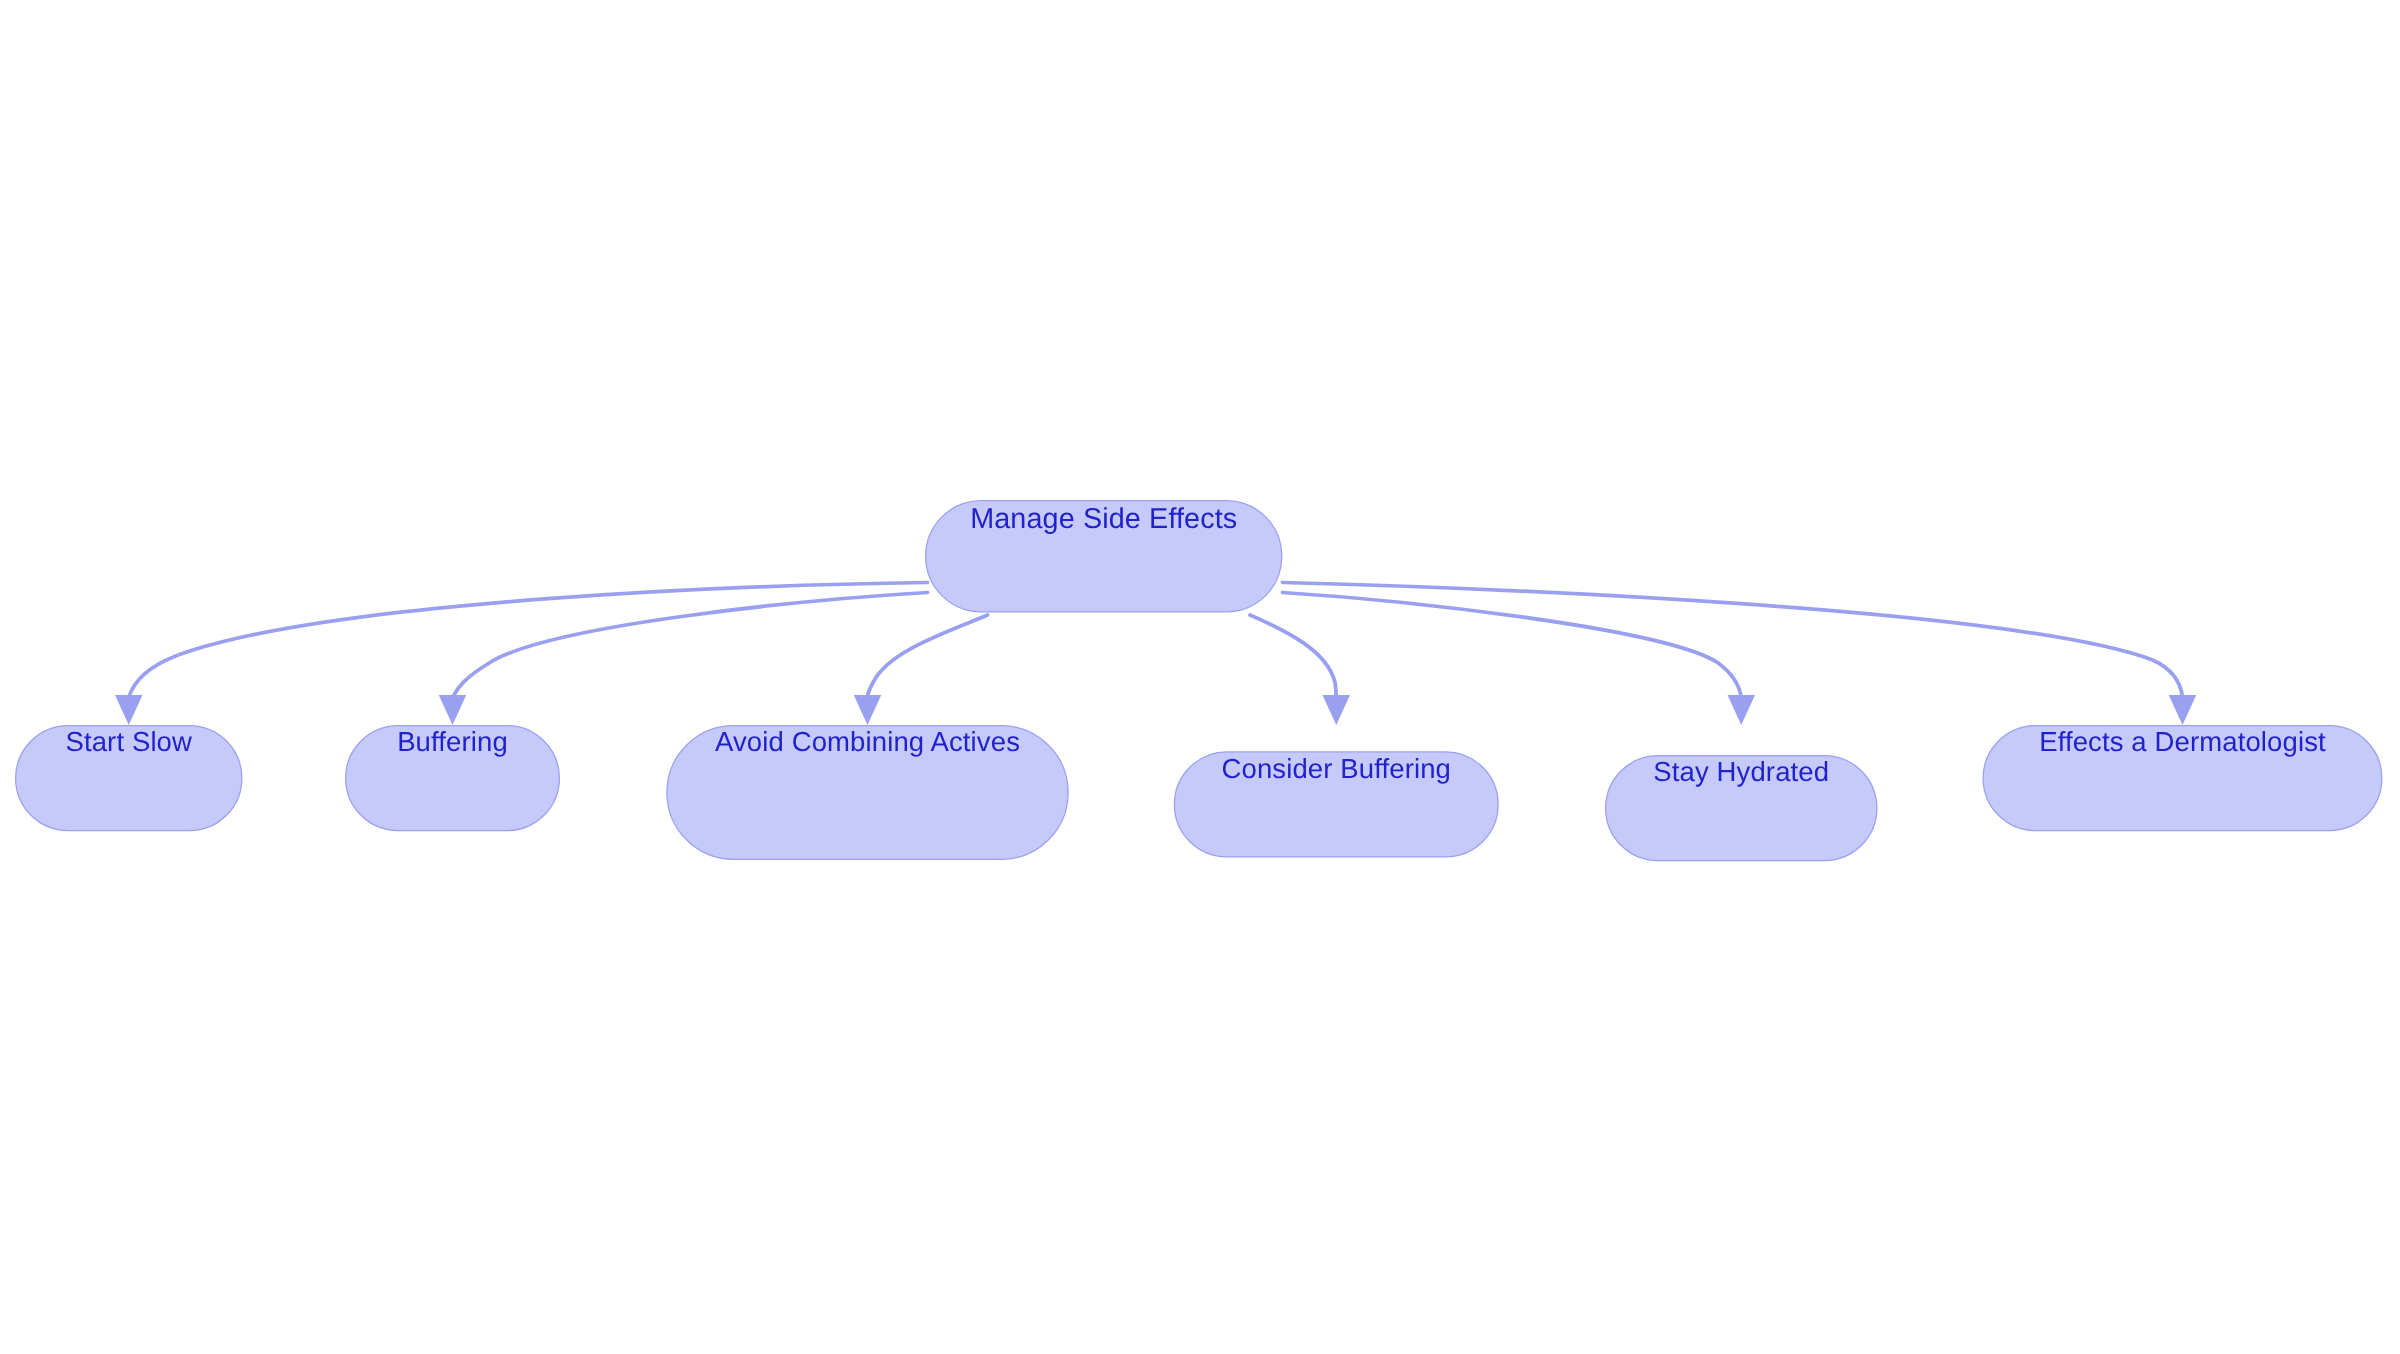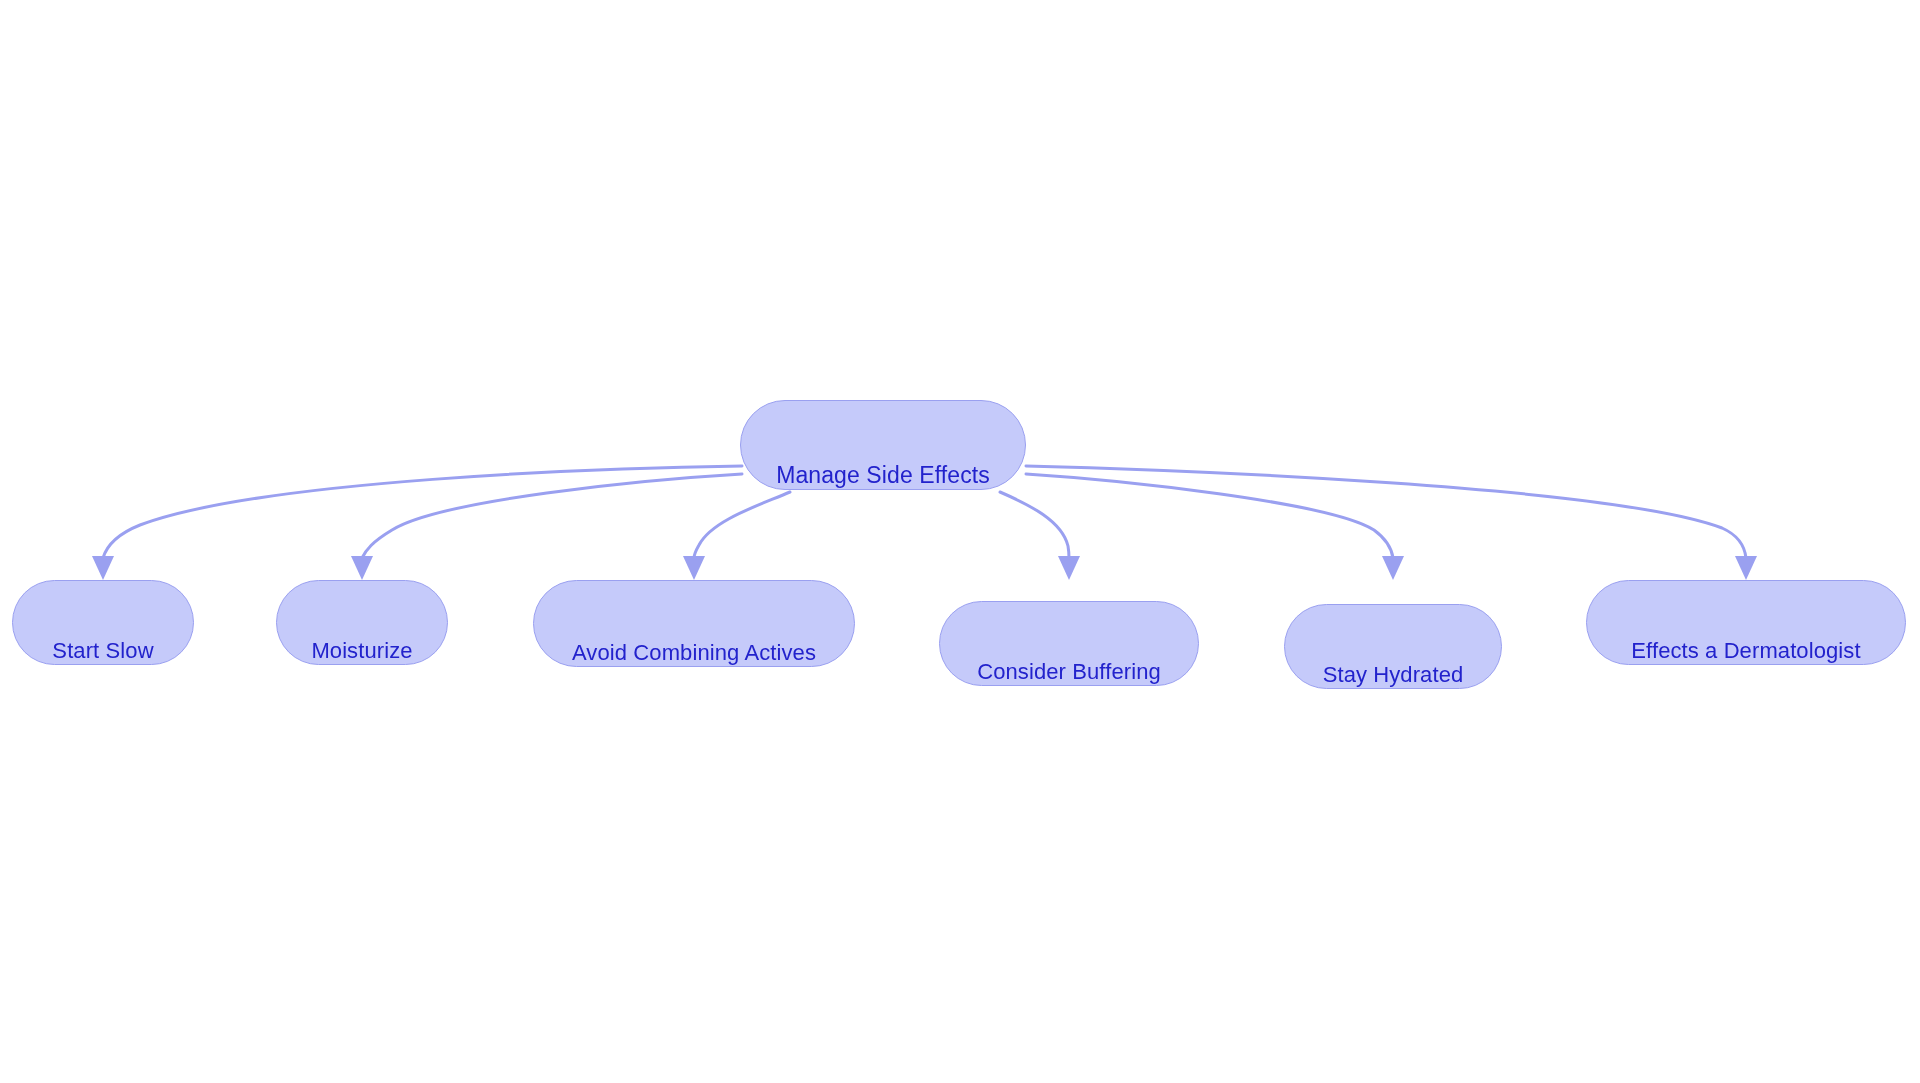--- a/index.html
+++ b/index.html
@@ -34,21 +34,21 @@
     stroke-linecap: round;
   }
   .arrow-head {
     fill: #9aa0f0;
     stroke: none;
   }
   .node {
     position: absolute;
     box-sizing: border-box;
     display: flex;
-    align-items: flex-end;
+    align-items: flex-start;
     justify-content: center;
     background: #c5cafa;
     border: 1.5px solid #9aa0f0;
     border-radius: 999px;
     color: #2222cc;
     font-family: "Liberation Sans", sans-serif;
     font-weight: 400;
     white-space: nowrap;
     user-select: none;
   }
@@ -88,23 +88,23 @@
   </svg>
 
   <div id="nodes-layer">
     <div class="node node-root" id="root-node" style="left: 740px; top: 400px; width: 286px; height: 90px;">
       <span class="node-label">Manage Side Effects</span>
     </div>
   <div class="node node-leaf" style="left: 12px; top: 580px; width: 182px; height: 85px;">
         <span class="node-label">Start Slow</span>
       </div>
       <div class="node node-leaf" style="left: 276px; top: 580px; width: 172px; height: 85px;">
-        <span class="node-label">Moisturize</span>
+        <span class="node-label">Buffering</span>
       </div>
-      <div class="node node-leaf" style="left: 533px; top: 580px; width: 322px; height: 87px;">
+      <div class="node node-leaf" style="left: 533px; top: 580px; width: 322px; height: 108px;">
         <span class="node-label">Avoid Combining Actives</span>
       </div>
       <div class="node node-leaf" style="left: 939px; top: 580px; width: 260px; height: 85px; margin-top: 21px;">
         <span class="node-label">Consider Buffering</span>
       </div>
       <div class="node node-leaf" style="left: 1284px; top: 580px; width: 218px; height: 85px; margin-top: 24px;">
         <span class="node-label">Stay Hydrated</span>
       </div>
       <div class="node node-leaf" style="left: 1586px; top: 580px; width: 320px; height: 85px;">
         <span class="node-label">Effects a Dermatologist</span>

